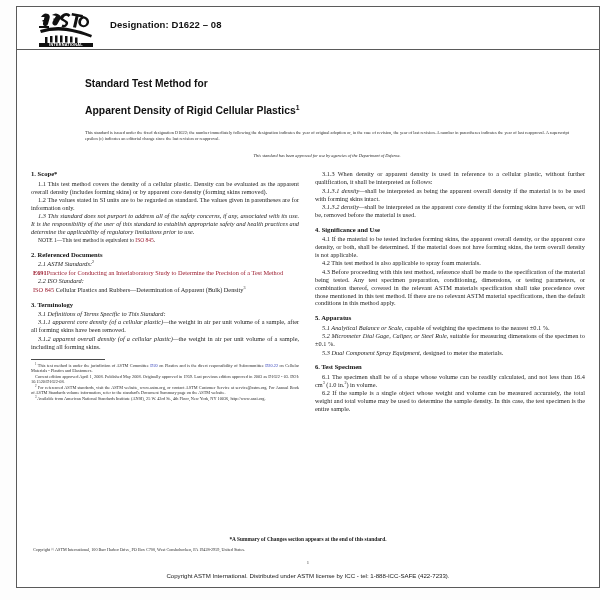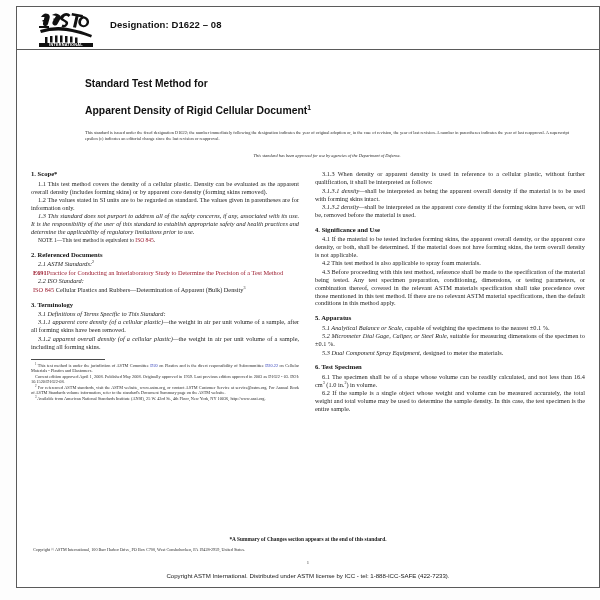--- a/index.html
+++ b/index.html
@@ -195,21 +195,21 @@
           <rect x="16" y="54" width="5" height="12"></rect>
           <rect x="4" y="66" width="108" height="8"></rect>
         </g>
         <text x="58" y="72.6" text-anchor="middle" font-family="Liberation Sans, sans-serif" font-size="7.6" font-weight="bold" fill="#ffffff" letter-spacing="0.4">INTERNATIONAL</text>
       </svg>
       <div class="designation">Designation: D1622 – 08</div>
     </div>
 
     <div class="titleblock">
       <div class="title-line">Standard Test Method for</div>
-      <div class="title-line big"><span>Apparent Density of Rigid Cellular Document</span><sup>1</sup></div>
+      <div class="title-line big"><span>Apparent Density of Rigid Cellular Plastics</span><sup>1</sup></div>
     </div>
 
     <div class="boiler">This standard is issued under the fixed designation D1622; the number immediately following the designation indicates the year of original adoption or, in the case of revision, the year of last revision. A number in parentheses indicates the year of last reapproval. A superscript epsilon (ε) indicates an editorial change since the last revision or reapproval.</div>
     <div class="boiler-dod">This standard has been approved for use by agencies of the Department of Defense.</div>
 
     <div class="body-area">
       <div class="cols">
 
         <div class="col left">
 

